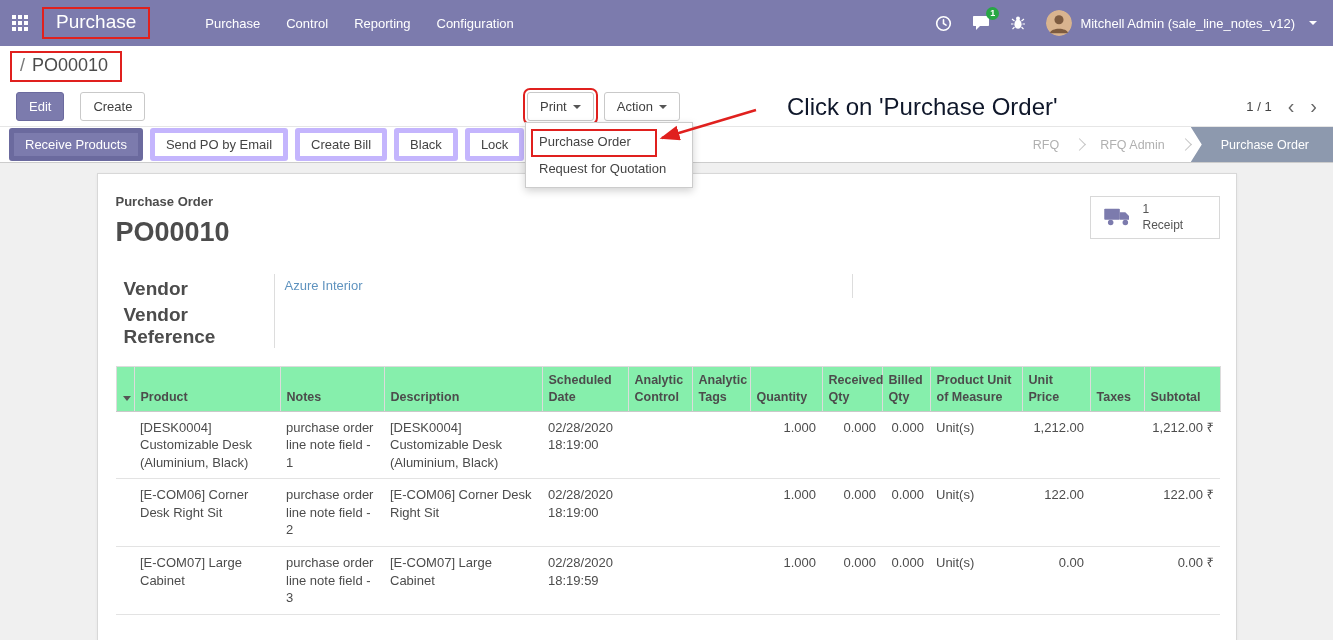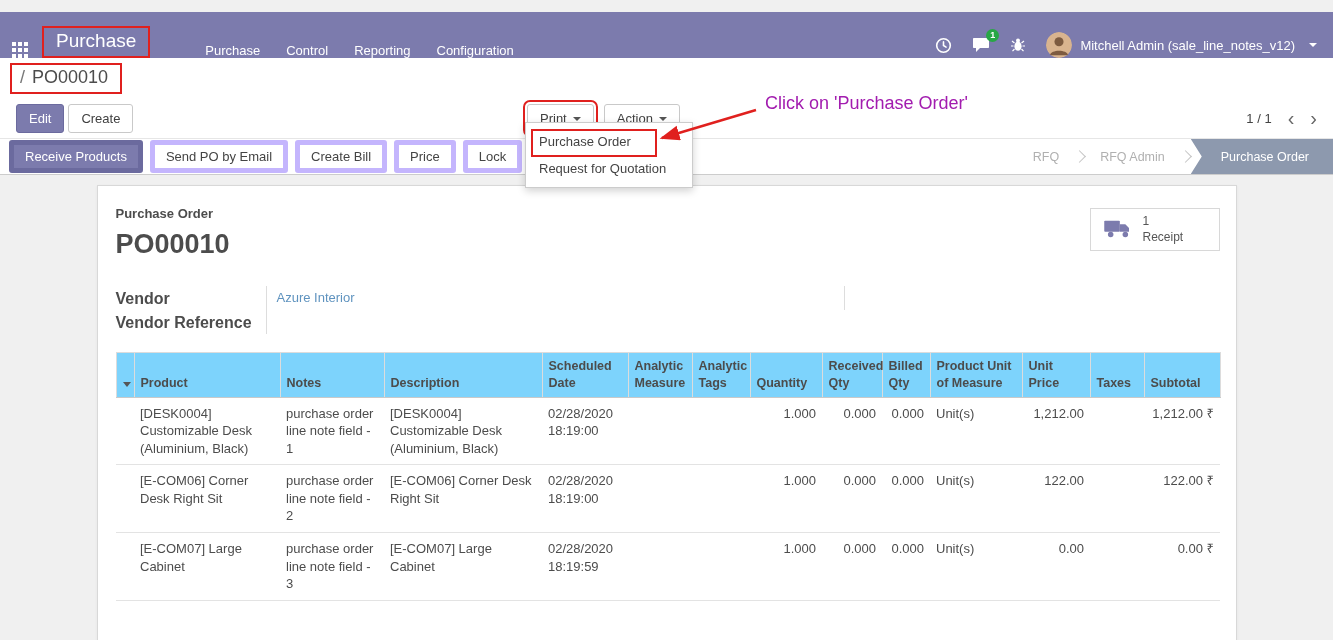--- a/index.html
+++ b/index.html
@@ -1,20 +1,20 @@
 <!DOCTYPE html>
 <html><head>
 <meta charset="utf-8">
 <style>
   * { box-sizing: border-box; margin: 0; padding: 0; }
   body { font-family: "Liberation Sans", sans-serif; background:#fff; }
   .page { position:relative; width:1333px; height:640px; overflow:hidden; background:#f0f0f0; }
 
   
-  .navbar { height:46px; background:#7c7bad; display:flex; align-items:flex-end; padding:0 16px 0 12px; color:#fff;margin-top:12px; }
+  .navbar { height:46px; background:#7c7bad; display:flex; align-items:center; padding:0 16px 0 12px; color:#fff; }
   .apps-icon { margin-right:14px; cursor:pointer; display:flex; }
   .app-name-box { border:2px solid #e0201e; padding:2px 12px 4px; margin-right:42px; }
   .app-name { font-size:19px; color:#fff; cursor:pointer; }
   .nav-menu { display:flex; align-items:center; }
   .nav-menu .item { font-size:13px; padding:0 13px; cursor:pointer; }
   .nav-right { margin-left:auto; display:flex; align-items:center; gap:20px; }
   .icon-btn { position:relative; cursor:pointer; display:flex; align-items:center; }
   .badge { position:absolute; top:-8px; right:-9px; background:#28a745; color:#fff; font-size:9px;
            line-height:1; border-radius:8px; padding:2px 4px; font-weight:bold; }
   .user { display:flex; align-items:center; gap:8px; font-size:13px; cursor:pointer; }
@@ -28,21 +28,21 @@
   .bc-box { display:inline-flex; align-items:baseline; gap:7px; border:2px solid #e0201e; padding:2px 12px 4px 8px; }
   .bc-parent { color:#7c7bad; font-size:18px; cursor:pointer; }
   .bc-sep { color:#777; font-size:18px; }
   .bc-current { color:#4c4c4c; font-size:18px; }
 
   
   .control-row { height:40px; background:#fff; display:flex; align-items:center; padding:0 16px; position:relative; }
   .btn { font-size:13px; padding:6px 12px; border:1px solid #c9c9c9; border-radius:3px; background:#fff;
          color:#404040; cursor:pointer; font-family:"Liberation Sans", sans-serif; }
   .btn-primary { background:#7c7bad; border-color:#6b6a9e; color:#fff; }
-  .left-buttons { display:flex; gap:4px; }
+  .left-buttons { display:flex; gap:16px; }
   .center-buttons { position:absolute; left:527px; display:flex; gap:10px; }
   .annotated { outline:2px solid #e0201e; outline-offset:2px; }
   .pager { margin-left:auto; display:flex; align-items:center; gap:16px; font-size:13px; color:#444; }
   .pager .chev { font-size:20px; color:#666; cursor:pointer; line-height:1; }
 
   
   .statusbar { height:37px; background:#fff; border-top:1px solid #e6e6e6; border-bottom:1px solid #ccc;
                display:flex; align-items:stretch; }
   .sb-buttons { display:flex; align-items:center; gap:7px; padding:0 9px; }
   .sb-btn { font-size:13px; padding:4px 11px; border:5px solid #c4b5fd; border-radius:3px; background:#fff;
@@ -61,46 +61,46 @@
            position:relative; padding:20px 18px; box-shadow:0 1px 3px rgba(0,0,0,.05); }
   .btn-box { position:absolute; top:22px; right:16px; width:130px; height:43px; border:1px solid #d8d8d8;
              background:#fff; display:flex; align-items:center; gap:10px; padding:0 12px; cursor:pointer; }
   .btn-box .txt { font-size:12px; color:#555; line-height:1.3; }
   .btn-box .txt span { display:block; }
   .doc-type { font-size:13px; font-weight:bold; color:#4c4c4c; }
   .doc-name { font-size:27px; font-weight:bold; color:#4c4c4c; margin:8px 0 26px; }
 
   .o-group { display:grid; grid-template-columns:1fr 1fr; column-gap:60px; width:1096px; }
   .f-row { display:flex; align-items:stretch; min-height:24px; }
-  .f-label { width:150px; font-weight:bold; font-size:16px; color:#4c4c4c; padding-top:4px; }
+  .f-label { width:150px; font-weight:bold; font-size:19px; color:#4c4c4c; padding-top:4px;margin-left:8px; }
   .f-value { flex:1; border-left:1px solid #ddd; padding:4px 0 4px 10px; font-size:13px; color:#4c4c4c; }
   .f-value.link { color:#5f93bf; cursor:pointer; }
 
   .tabs { margin-top:22px; border-bottom:1px solid #ddd; display:flex; }
   .tab { font-size:13px; padding:9px 17px; cursor:pointer; }
   .tab.active { border:1px solid #ddd; border-bottom:1px solid #fff; margin-bottom:-1px; background:#fff; color:#4c4c4c; }
   .tab.inactive { color:#7f9aab; }
 
   .o-table { width:1104px; border-collapse:collapse; table-layout:fixed; margin-top:18px; }
-  .o-table th { background:#7dd3fc; border:1px solid #dcdcdc; border-bottom:1px solid #c9c9c9;
+  .o-table th { background:#86efac; border:1px solid #dcdcdc; border-bottom:1px solid #c9c9c9;
                 font-size:12.5px; font-weight:bold; color:#4c4c4c; text-align:left;
                 vertical-align:bottom; padding:5px 6px; line-height:1.35; }
   .o-table td { font-size:13px; color:#4c4c4c; vertical-align:top; padding:7px 6px;
                 border-bottom:1px solid #e3e3e3; background:#fff; line-height:1.35; }
   .num { text-align:right; }
   .tri-down { display:inline-block; width:0; height:0; border-left:4px solid transparent;
               border-right:4px solid transparent; border-top:5px solid #555; cursor:pointer; }
 
   
   .print-menu { position:absolute; left:525px; top:122px; width:168px; background:#fff; border:1px solid #ccc;
                 box-shadow:0 3px 8px rgba(0,0,0,.18); z-index:60; padding:5px 0; }
   .menu-item { font-size:13px; color:#444; padding:6px 13px; cursor:pointer; position:relative; }
   .menu-item.highlight::after { content:""; position:absolute; left:5px; top:1px; width:122px; height:24px;
                                 border:2px solid #e0201e; pointer-events:none; }
-  .anno-text { position:absolute; left:765px; top:93px; font-size:18px; color:#a21caf; z-index:70; }
+  .anno-text { position:absolute; left:787px; top:93px; font-size:24px; color:#0f172a; z-index:70; }
   .anno-arrow { position:absolute; left:648px; top:102px; z-index:70; }
 </style>
 </head>
 <body>
 
 <div class="page">
 
   <header class="navbar">
     <span class="apps-icon">
       <svg width="16" height="16" viewBox="0 0 16 16">
@@ -183,21 +183,21 @@
       <span class="chev">‹</span>
       <span class="chev">›</span>
     </div>
   </div>
 
   <div class="statusbar">
     <div class="sb-buttons">
       <button class="sb-btn primary">Receive Products</button>
       <button class="sb-btn">Send PO by Email</button>
       <button class="sb-btn">Create Bill</button>
-      <button class="sb-btn">Price</button>
+      <button class="sb-btn">Black</button>
       <button class="sb-btn">Lock</button>
     </div>
     <div class="sb-states">
       <span class="sb-state">RFQ</span>
       <span class="sep-chev"></span>
       <span class="sb-state">RFQ Admin</span>
       <span class="sep-chev"></span>
       <span class="sb-state active">Purchase Order</span>
     </div>
   </div>
@@ -262,21 +262,21 @@
           <col style="width:54px">
             <col style="width:76px">
         </colgroup>
         <thead>
           <tr>
             <th><span class="tri-down"></span></th>
             <th>Product</th>
             <th>Notes</th>
             <th>Description</th>
             <th>Scheduled Date</th>
-            <th>Analytic Measure</th>
+            <th>Analytic Control</th>
             <th>Analytic Tags</th>
             <th>Quantity</th>
             <th>Received Qty</th>
             <th>Billed Qty</th>
             <th>Product Unit of Measure</th>
             <th>Unit Price</th>
             <th>Taxes</th>
             <th>Subtotal</th>
           </tr>
         </thead>

